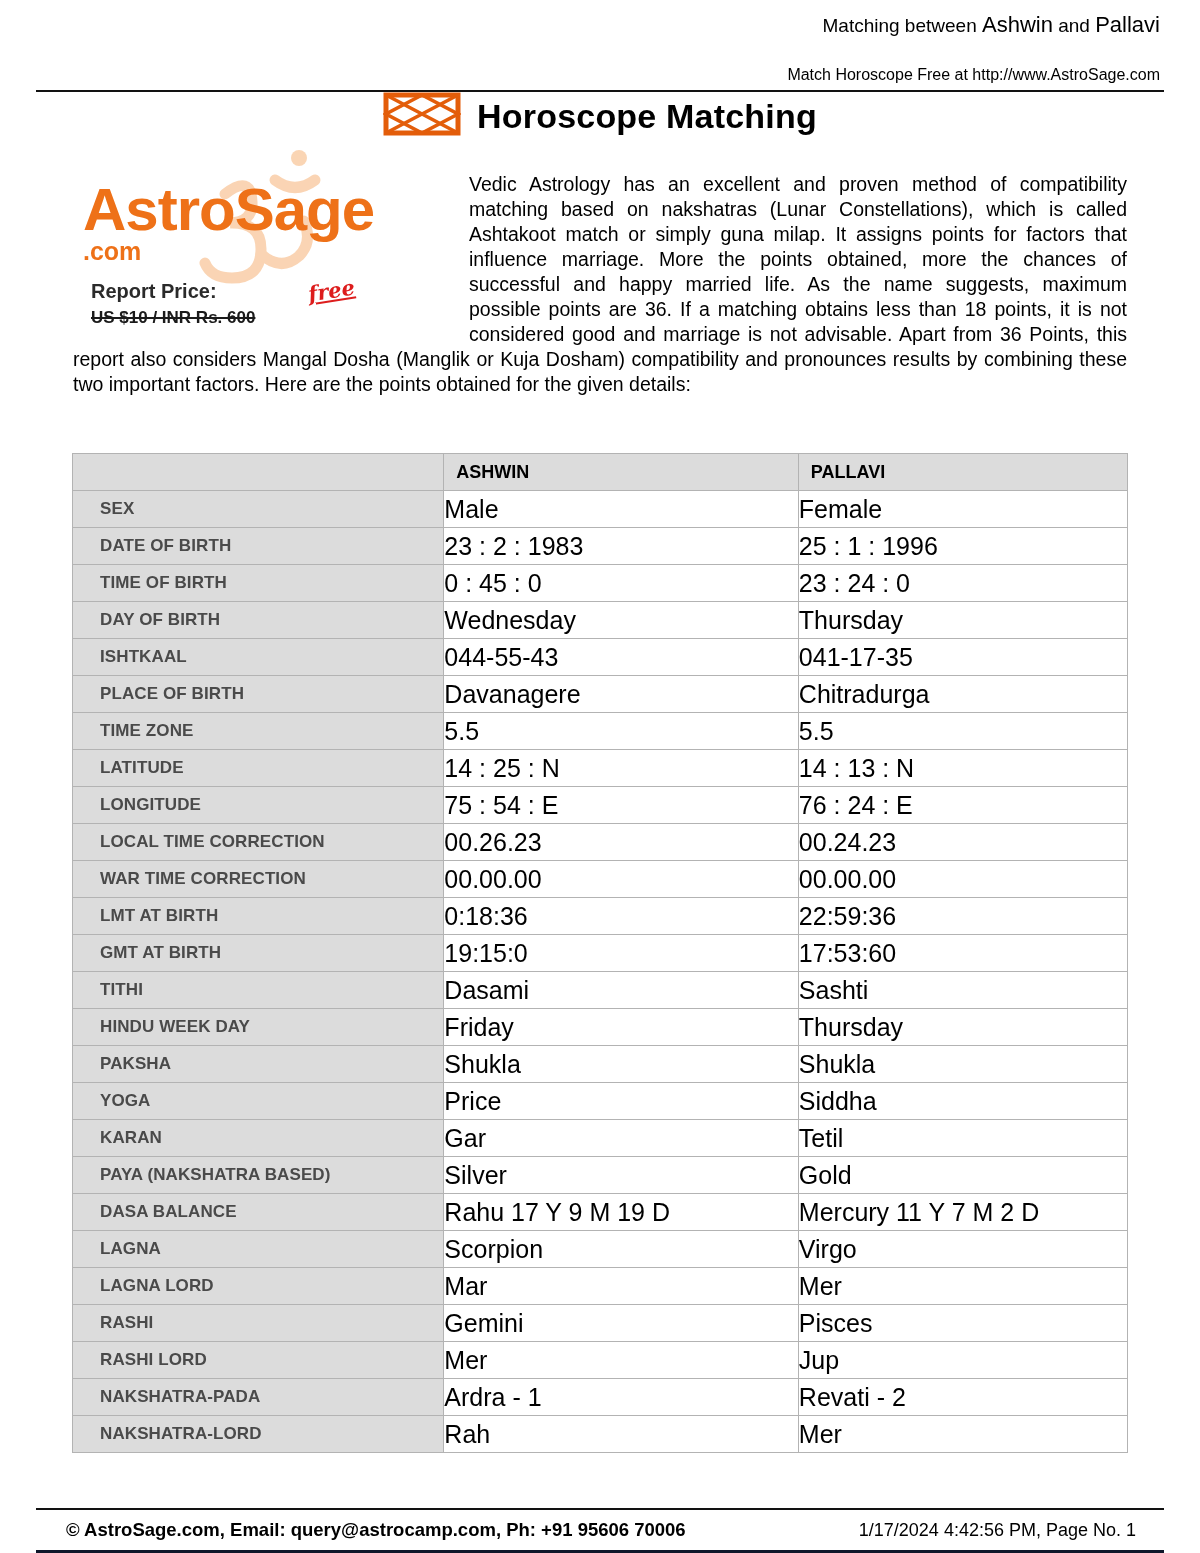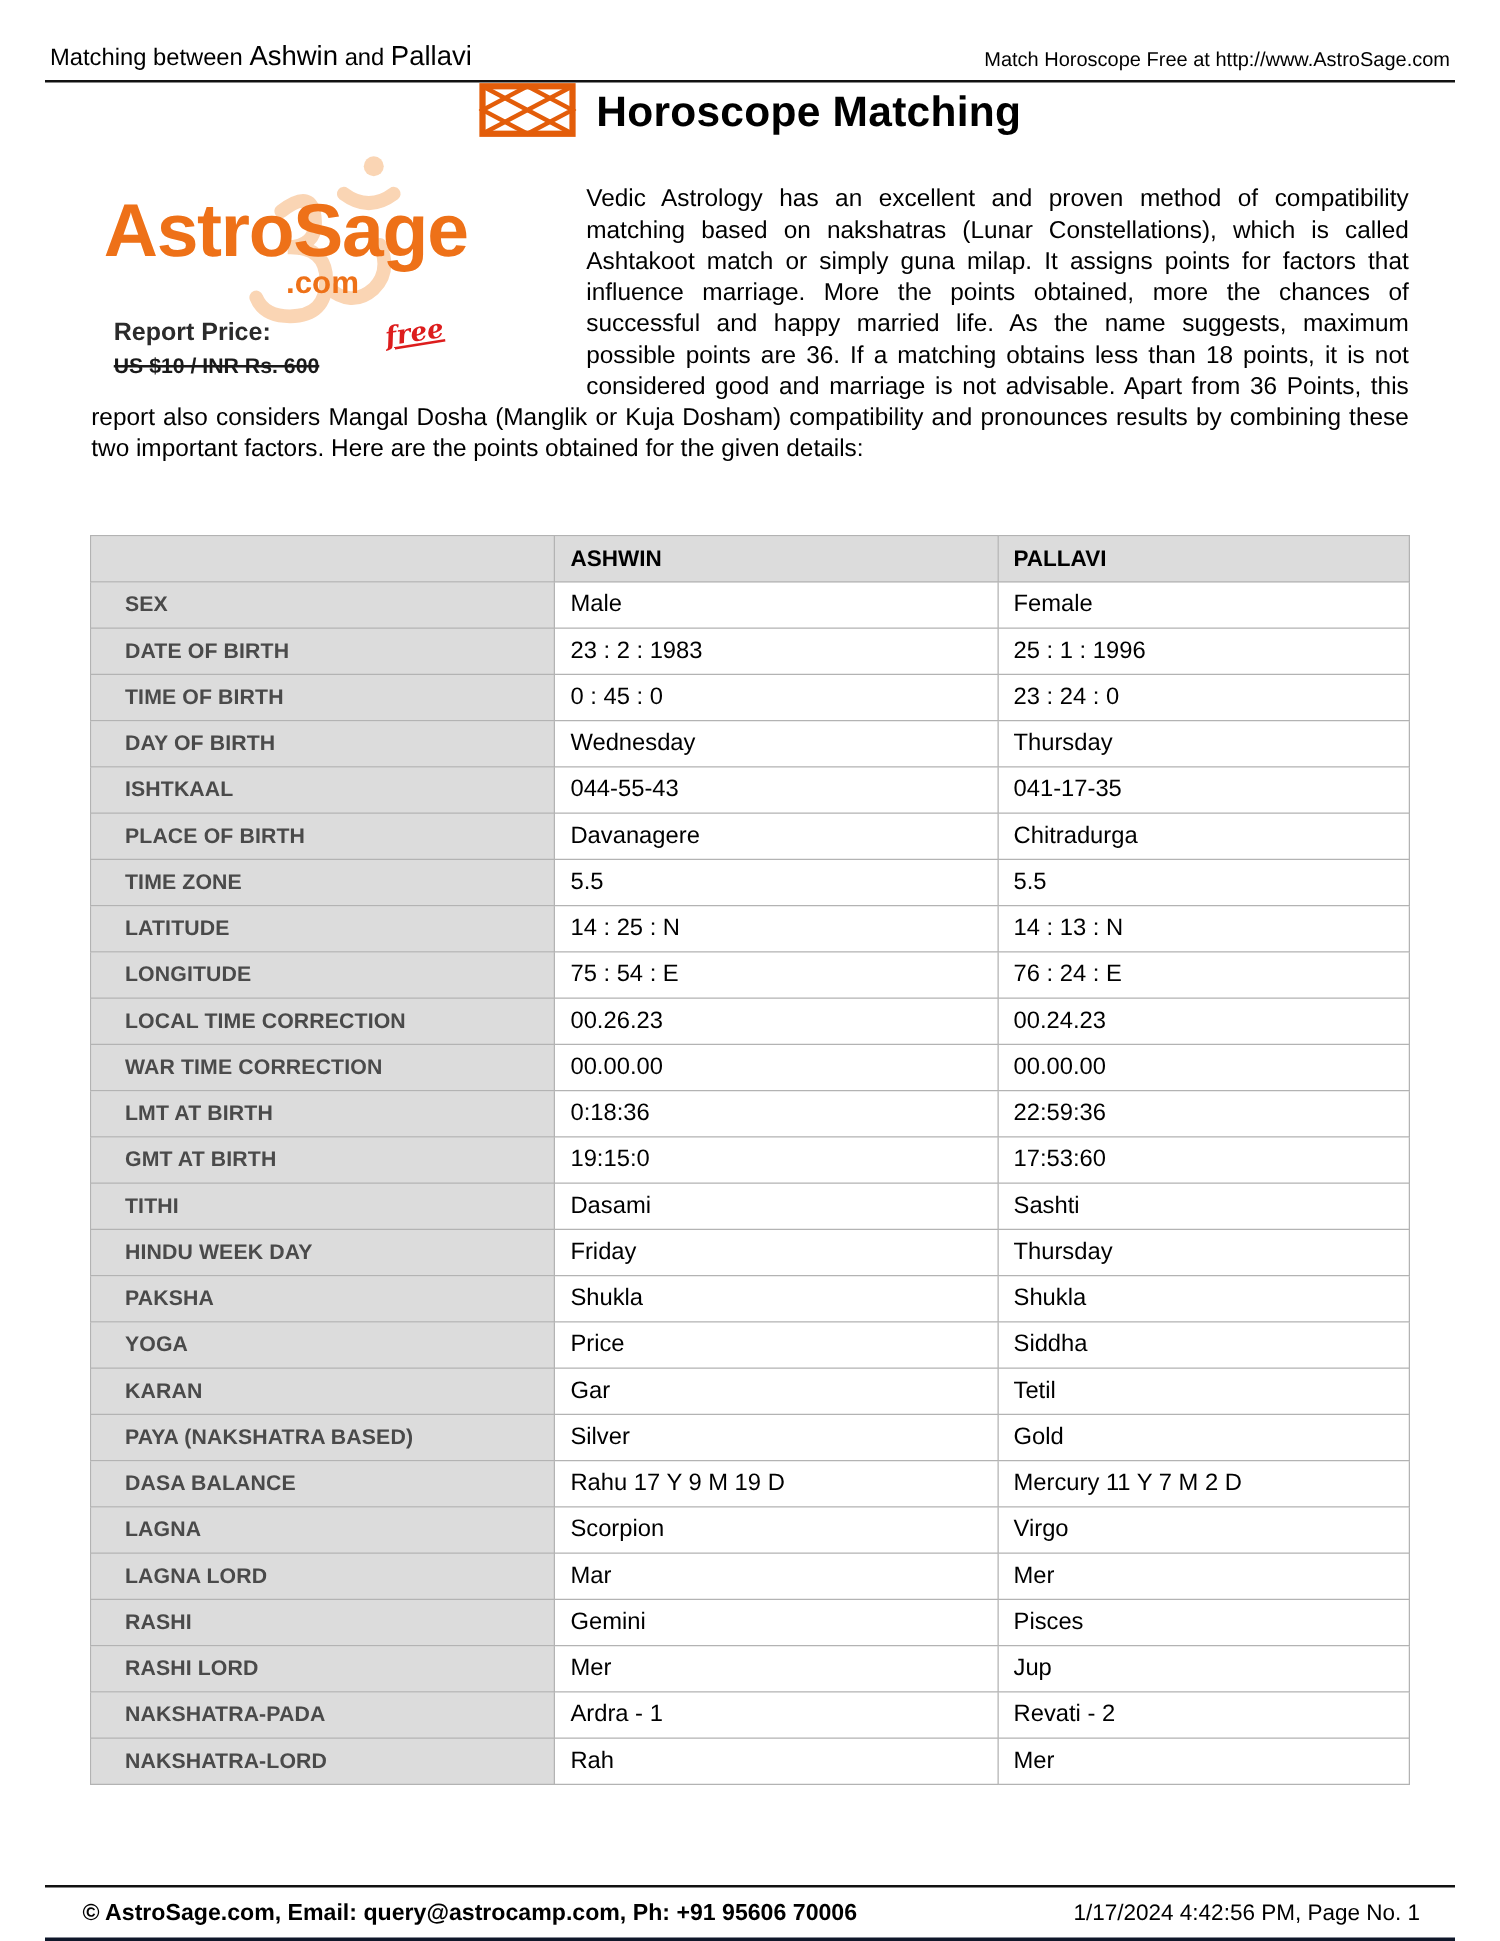--- a/index.html
+++ b/index.html
@@ -6,37 +6,37 @@
   html,body { background:#ffffff; }
   body {
     width:1200px; height:1553px; position:relative; overflow:hidden;
     font-family:"Liberation Sans", sans-serif; color:#000;
   }
 
   
   .page-header {
     margin:0 36px; padding:12px 4px 6px;
     border-bottom:2px solid #121212;
-    display:flex; justify-content:space-between; align-items:flex-end;
+    display:flex; justify-content:space-between; align-items:flex-end;flex-direction:column;
   }
   .header-left { font-size:19px; }
   .person-name { font-size:22px; }
   .header-right { font-size:16px;margin-top:28px; }
 
   
   .title-row { display:flex; justify-content:center; align-items:center; gap:16px; }
   .page-title { font-size:34px; font-weight:bold; letter-spacing:0.2px; }
 
   
   .intro-section { padding:0 73px; margin-top:32px; }
   .logo-float { float:left; width:396px; height:174px; position:relative; padding-left:10px; }
   .logo-wrap { position:relative; padding-top:6px; width:352px; }
   .om-mark { position:absolute; left:100px; top:-30px; z-index:0; }
   .logo-text { position:relative; z-index:1; font-size:60px; line-height:1.05; font-weight:bold; color:#ee7118; letter-spacing:-1px; }
-  .logo-tld { position:relative; z-index:1; text-align:center; font-size:25px; font-weight:bold; color:#ee7118; margin-top:-4px; padding-right:2px; }
+  .logo-tld { position:relative; z-index:1; text-align:left; font-size:25px; font-weight:bold; color:#ee7118; margin-top:-4px; padding-right:2px; }
   .price-block { margin-top:14px; padding-left:8px; position:relative; width:260px; }
   .price-label { font-weight:bold; font-size:20px; color:#2b2b2b; }
   .price-line {
     display:inline-block; margin-top:5px; font-weight:bold; font-size:17px; color:#1a1a1a;
     text-decoration:line-through; text-decoration-thickness:2px;
   }
   .free-badge {
     position:absolute; right:-12px; top:-2px;
     color:#dd1d1d; font-style:italic; font-weight:bold; font-size:21px;
     font-family:"DejaVu Serif", serif;
@@ -50,21 +50,21 @@
   .details-table th, .details-table td { border:1px solid #b3b3b3; height:37px; vertical-align:middle; }
   .c-label { width:35.2%; } .c-a { width:33.6%; } .c-b { width:31.2%; }
   .label-cell {
     background:#dcdcdc; text-align:left; padding-left:27px;
     font-size:17px; font-weight:bold; color:#4a4a4a; letter-spacing:0.1px;
   }
   .head-cell {
     background:#dcdcdc; text-align:left; padding-left:12px;
     font-size:18px; font-weight:bold; color:#000;
   }
-  .value-cell { background:#fff; text-align:left; padding-left:12px; font-size:19px; }
+  .value-cell { background:#fff; text-align:left; font-size:25px; }
 
   
   .page-footer {
     position:absolute; left:36px; right:36px; bottom:0;
     border-top:2px solid #121212; border-bottom:3px solid #0f172a;
     padding:9px 28px 9px 30px;
     display:flex; justify-content:space-between; align-items:baseline;
     font-size:18.5px;
   }
   .footer-left { font-weight:bold; }

